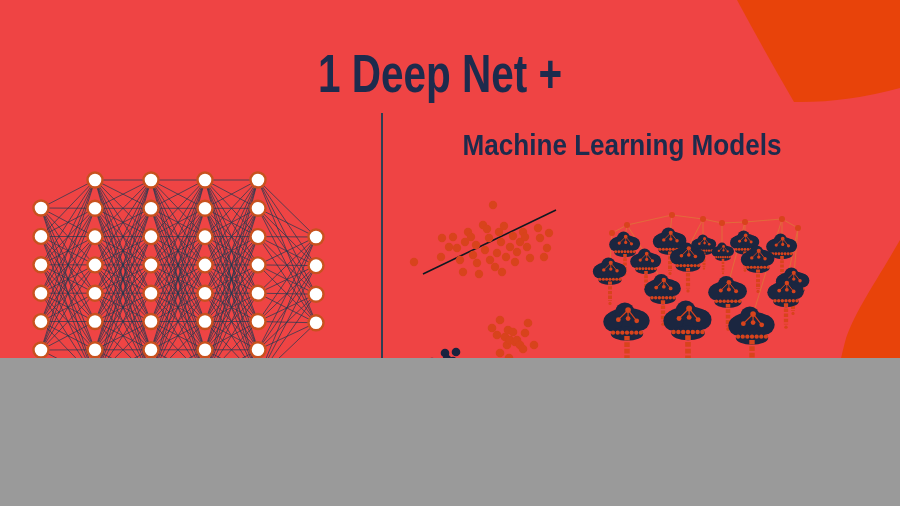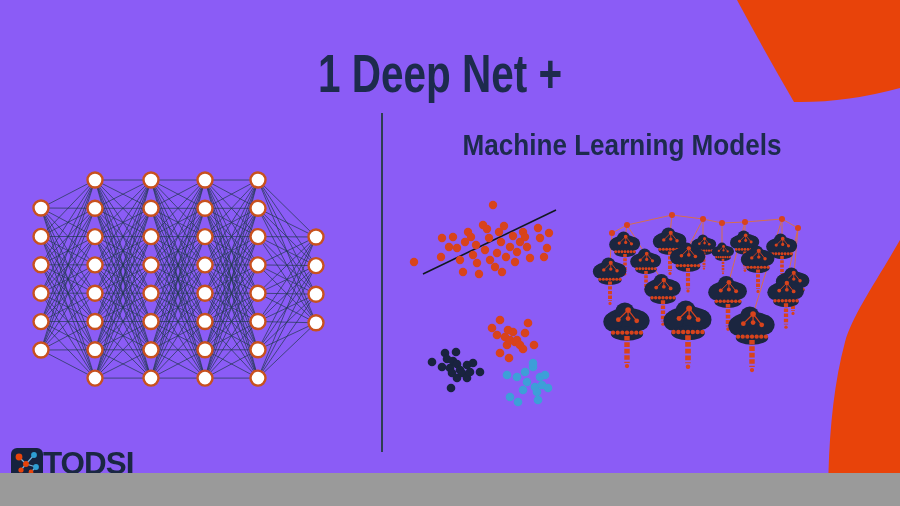--- a/index.html
+++ b/index.html
@@ -1,17 +1,17 @@
 <!DOCTYPE html>
 <html><head>
 <meta charset="utf-8">
 <style>
   html,body{margin:0;padding:0;background:#9a9a9a;}
   .slide{
-    position:relative;width:900px;height:473px;background:#8b5cf6;overflow:hidden;
+    position:relative;width:900px;height:358px;background:#ef4444;overflow:hidden;
     font-family:"Liberation Sans","DejaVu Sans",sans-serif;
     --accent:#e8430a;--navy:#1d2b4d;--divider:#2f3e52;
   }
   svg.layer{position:absolute;left:0;top:0;width:900px;height:506px;}
   .title{
     position:absolute;top:46px;left:0;width:880px;text-align:center;
     font-size:54px;line-height:1;font-weight:bold;color:var(--navy);
     transform:scaleX(.75);transform-origin:440px center;white-space:nowrap;
   }
   .subtitle{

